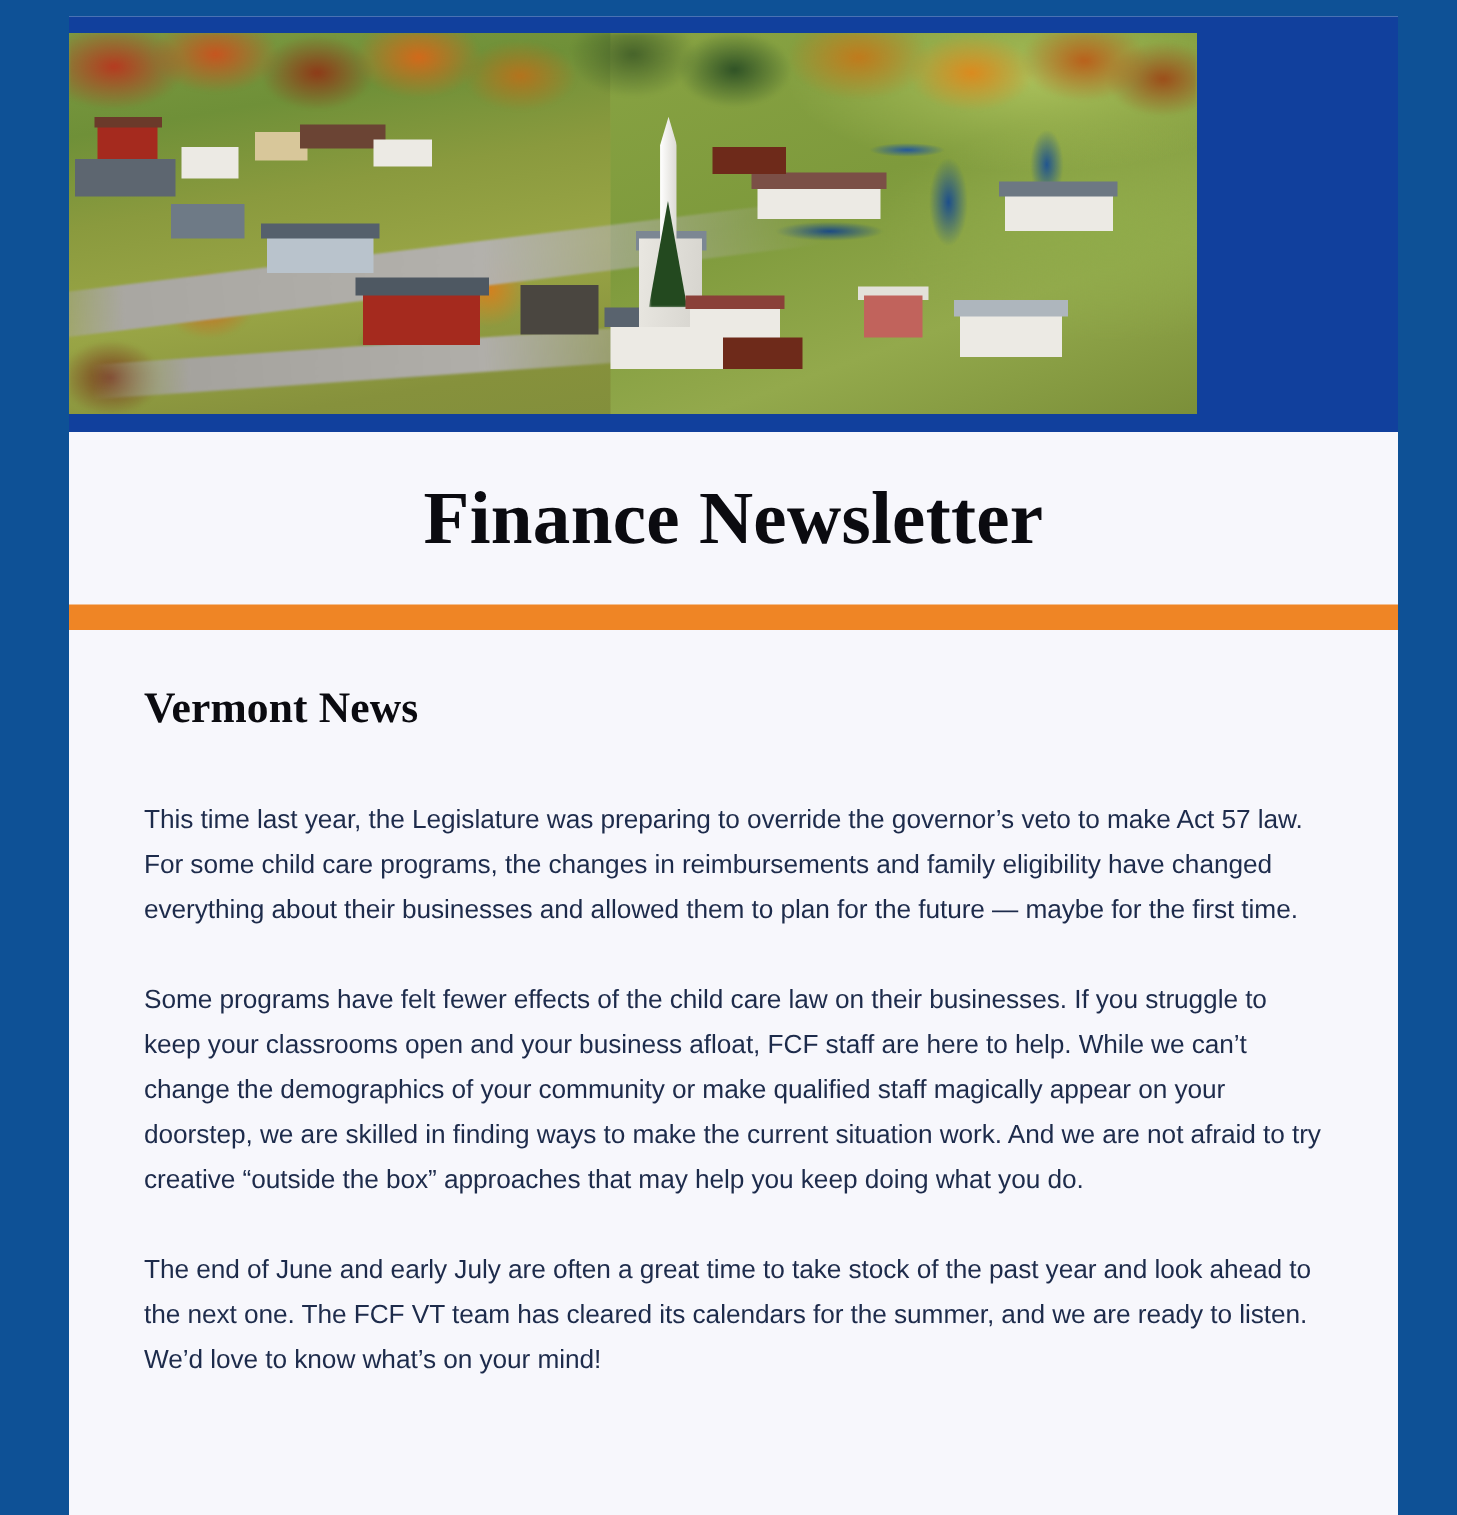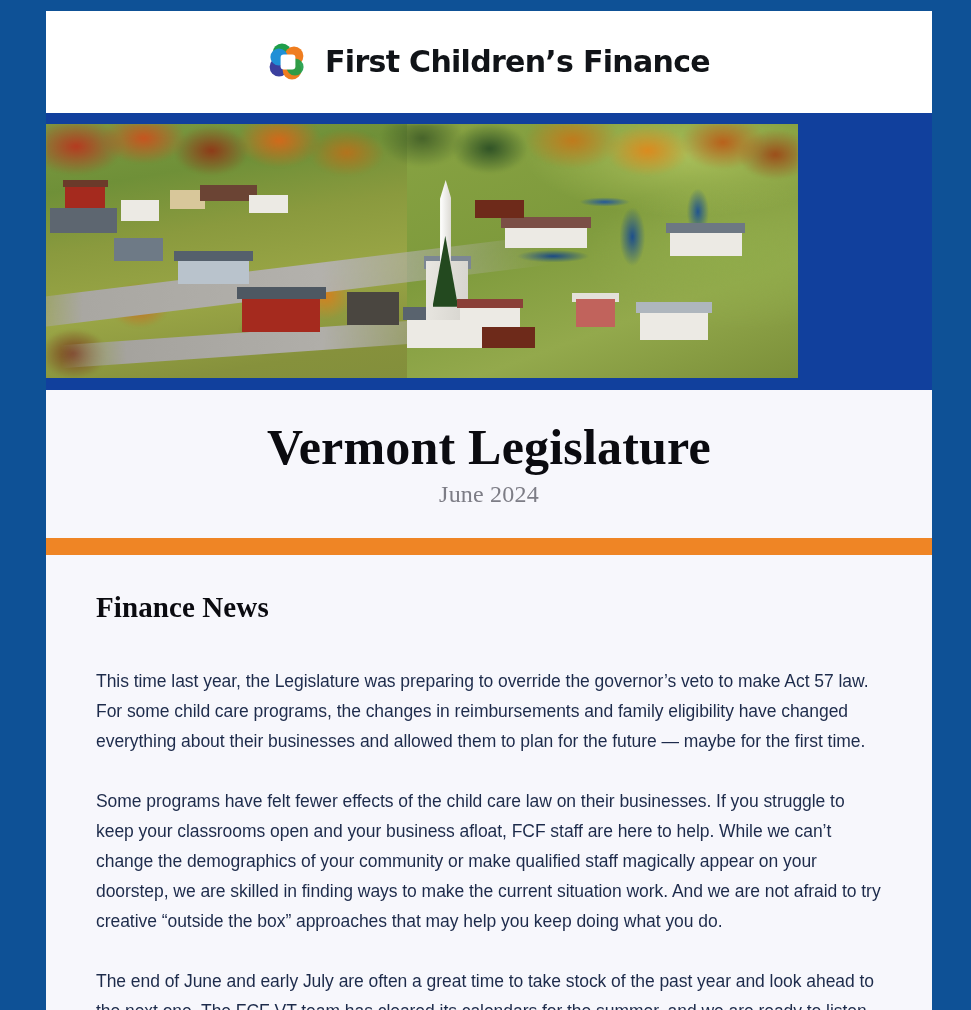--- a/index.html
+++ b/index.html
@@ -187,34 +187,20 @@
     letter-spacing: -0.05px;
   }
   .article p:last-child { margin-bottom: 0; }
 </style>
 </head>
 <body>
 
 <div id="page">
   <div id="email">
 
-    <header class="brand-header">
-      <span class="brand-logo">
-        <svg width="40" height="40" viewBox="0 0 40 40" aria-hidden="true">
-          <circle cx="14" cy="11" r="9.4" fill="#1f9e4a"></circle>
-          <circle cx="26" cy="14" r="9.4" fill="#ef7d1f"></circle>
-          <circle cx="11" cy="25" r="9.4" fill="#3b3f9e"></circle>
-          <circle cx="24" cy="28" r="9.4" fill="#ef7d1f"></circle>
-          <circle cx="11" cy="15" r="8.6" fill="#1f8fd6"></circle>
-          <circle cx="27" cy="25" r="8.6" fill="#1f9e4a" opacity="0.92"></circle>
-          <rect x="12.6" y="12.6" width="14.8" height="14.8" rx="3.2" fill="#ffffff"></rect>
-        </svg>
-      </span>
-      <span class="brand-wordmark">First Children’s Finance</span>
-    </header>
 
     <div class="hero-band">
       <div class="hero-photo">
         <div class="ph-sky"></div>
         <div class="ph-field-r"></div>
         <div class="ph-river"></div>
         <div class="ph-treeline"></div>
         <div class="ph-town"></div>
         <div class="ph-road"></div>
         <div class="ph-road2"></div>
@@ -251,28 +237,27 @@
         <div class="roof" style="left:78.5%; top:70%; width:10%;   height:4.6%; background:#aeb6bd;"></div>
         <div class="bldg white" style="left:83%;   top:42%; width:9.5%;  height:10%;"></div>
         <div class="roof" style="left:82.5%; top:39%; width:10.5%; height:4%;  background:#6d7883;"></div>
         <div class="bldg white" style="left:61%;   top:40%; width:11%;   height:9%;"></div>
         <div class="roof" style="left:60.5%; top:36.5%; width:12%; height:4.5%; background:#7b4f46;"></div>
         <div class="bldg dred" style="left:57%;   top:30%; width:6.5%;  height:7%;"></div>
       </div>
     </div>
 
     <div class="title-block">
-      <h1 class="newsletter-title">Vermont Legislature</h1>
-      <p class="newsletter-date">June 2024</p>
+      <h1 class="newsletter-title">Finance Newsletter</h1>
     </div>
 
     <div class="accent-rule"></div>
 
     <section class="article">
-      <h2 class="section-heading">Finance News</h2>
+      <h2 class="section-heading">Vermont News</h2>
 
       <p>This time last year, the Legislature was preparing to override the governor’s veto to make Act 57 law. For some child care programs, the changes in reimbursements and family eligibility have changed everything about their businesses and allowed them to plan for the future — maybe for the first time.</p>
       <p>Some programs have felt fewer effects of the child care law on their businesses. If you struggle to keep your classrooms open and your business afloat, FCF staff are here to help. While we can’t change the demographics of your community or make qualified staff magically appear on your doorstep, we are skilled in finding ways to make the current situation work. And we are not afraid to try creative “outside the box” approaches that may help you keep doing what you do.</p>
       <p>The end of June and early July are often a great time to take stock of the past year and look ahead to the next one. The FCF VT team has cleared its calendars for the summer, and we are ready to listen. We’d love to know what’s on your mind!</p>
     </section>
 
   </div>
 </div>
 
 </body></html>

